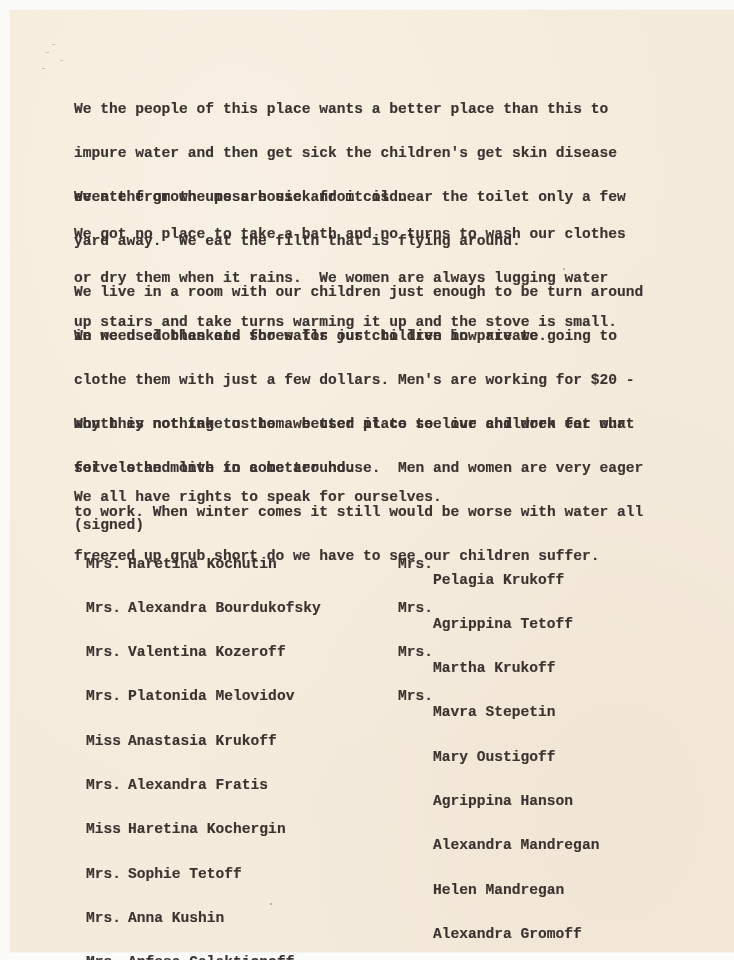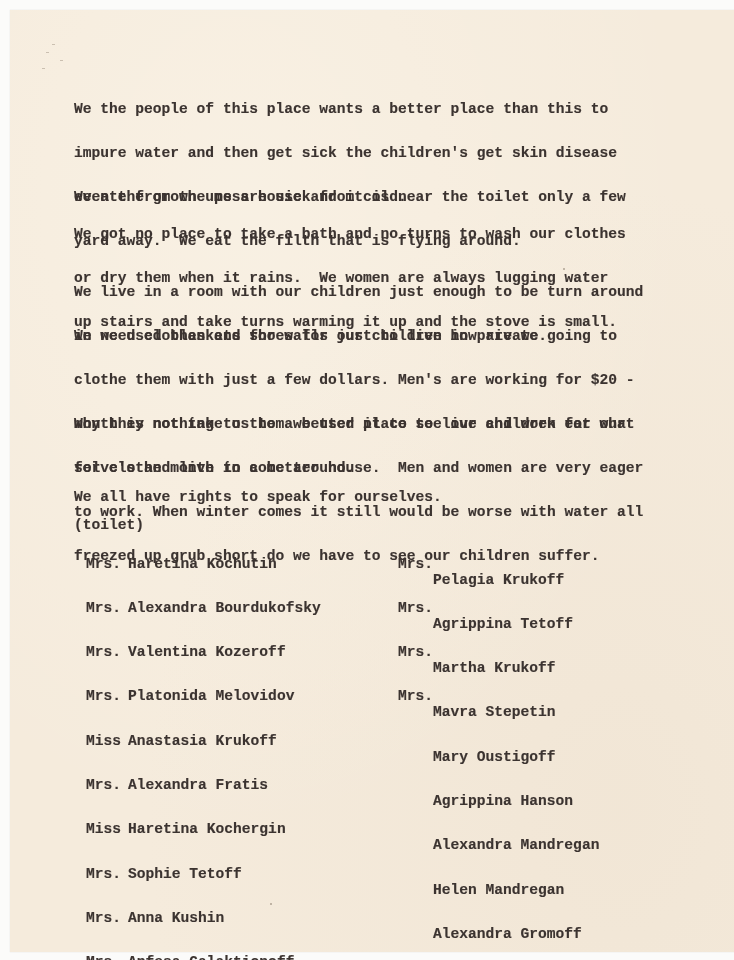--- a/index.html
+++ b/index.html
@@ -138,21 +138,21 @@
     <span class="line">selve's and live in a better house.  Men and women are very eager</span>
     <span class="line">to work. When winter comes it still would be worse with water all</span>
     <span class="line">freezed up grub short do we have to see our children suffer.</span>
   </p>
 
   <p class="para typed" style="top:450px;">
     <span class="line">We all have rights to speak for ourselves.</span>
   </p>
 
   <p class="para typed" style="top:478px;">
-    <span class="line">(toilet)</span>
+    <span class="line">(signed)</span>
   </p>
 
   <ul id="sig-left" class="sig-col typed">
     <li><span class="prefix">Mrs.</span><span class="name">Haretina Kochutin</span></li>
     <li><span class="prefix">Mrs.</span><span class="name">Alexandra Bourdukofsky</span></li>
     <li><span class="prefix">Mrs.</span><span class="name">Valentina Kozeroff</span></li>
     <li><span class="prefix">Mrs.</span><span class="name">Platonida Melovidov</span></li>
     <li><span class="prefix">Miss</span><span class="name">Anastasia Krukoff</span></li>
     <li><span class="prefix">Mrs.</span><span class="name">Alexandra Fratis</span></li>
     <li><span class="prefix">Miss</span><span class="name">Haretina Kochergin</span></li>

